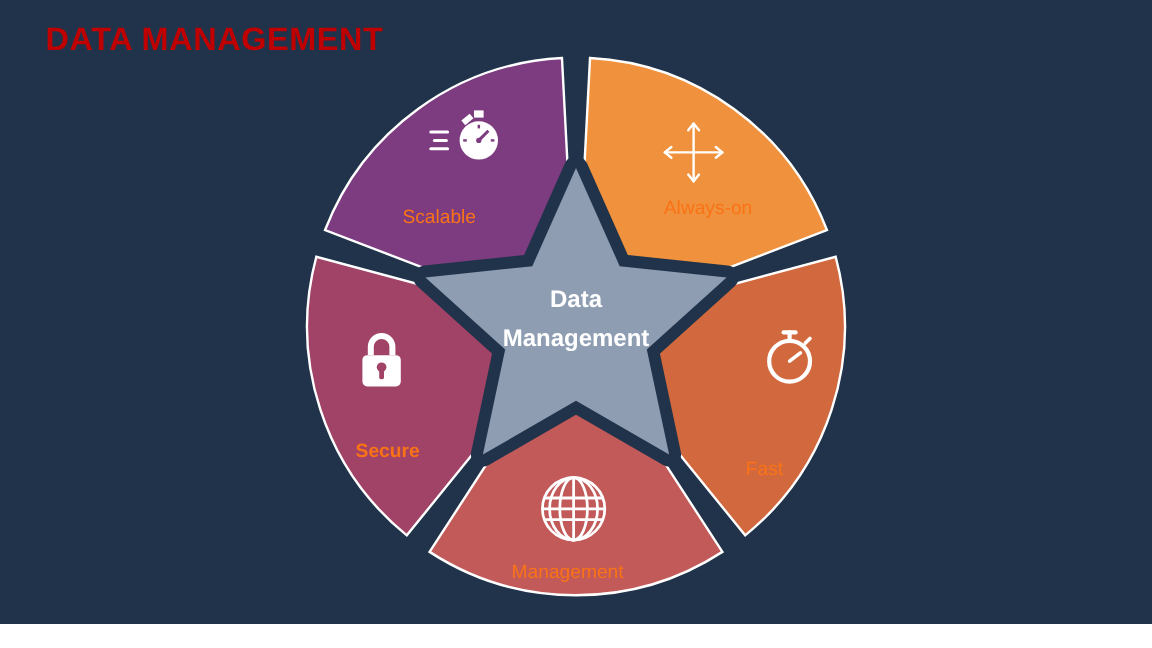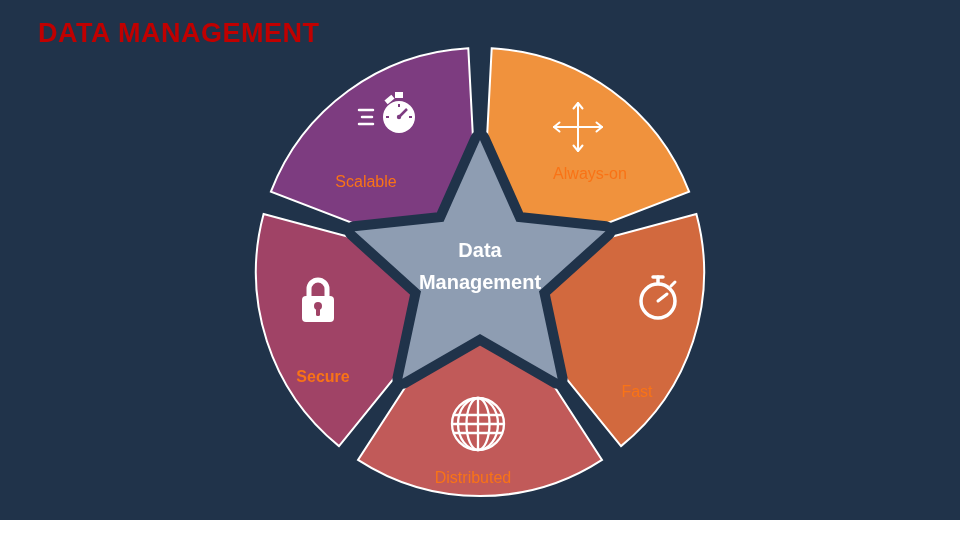--- a/index.html
+++ b/index.html
@@ -115,18 +115,18 @@
       <path d="M-9,-7 v-7 a9,9 0 0 1 18,0 v7" stroke="#FFFFFF" stroke-width="5" fill="none"></path>
       <rect x="-16" y="-7" width="32" height="26" rx="4" fill="#FFFFFF"></rect>
       <circle cx="0" cy="3" r="4" fill="#A04366"></circle>
       <rect x="-2" y="5" width="4" height="8" rx="1.5" fill="#A04366"></rect>
     </g>
   </svg>
 
   <div class="seg-label" style="left:366px; top:172px;">Scalable</div>
   <div class="seg-label" style="left:590px; top:164px;">Always-on</div>
   <div class="seg-label" style="left:637px; top:366px;margin-top:16px;">Fast</div>
-  <div class="seg-label" style="left:473px; top:468px;">Distributed</div>
+  <div class="seg-label" style="left:473px; top:468px;">Management</div>
   <div class="seg-label" style="left:323px; top:367px;font-weight:bold;">Secure</div>
 
   <div class="center-label">Data Management</div>
 
 </div>
 
 </body></html>

